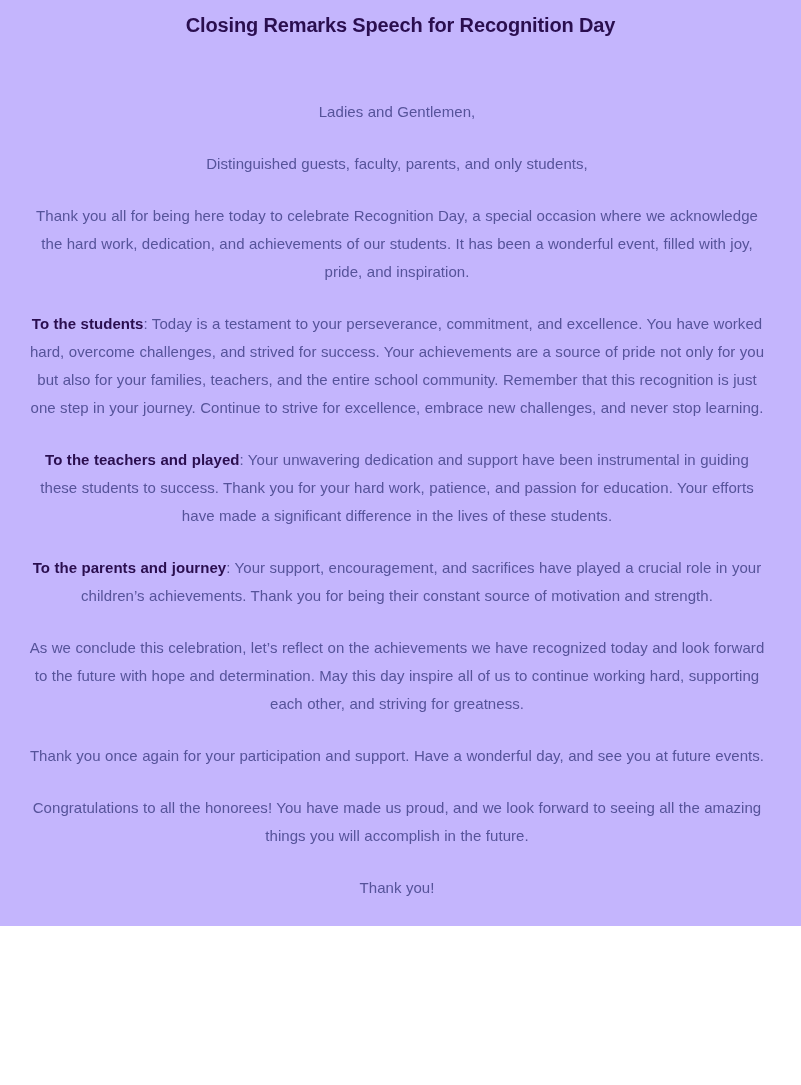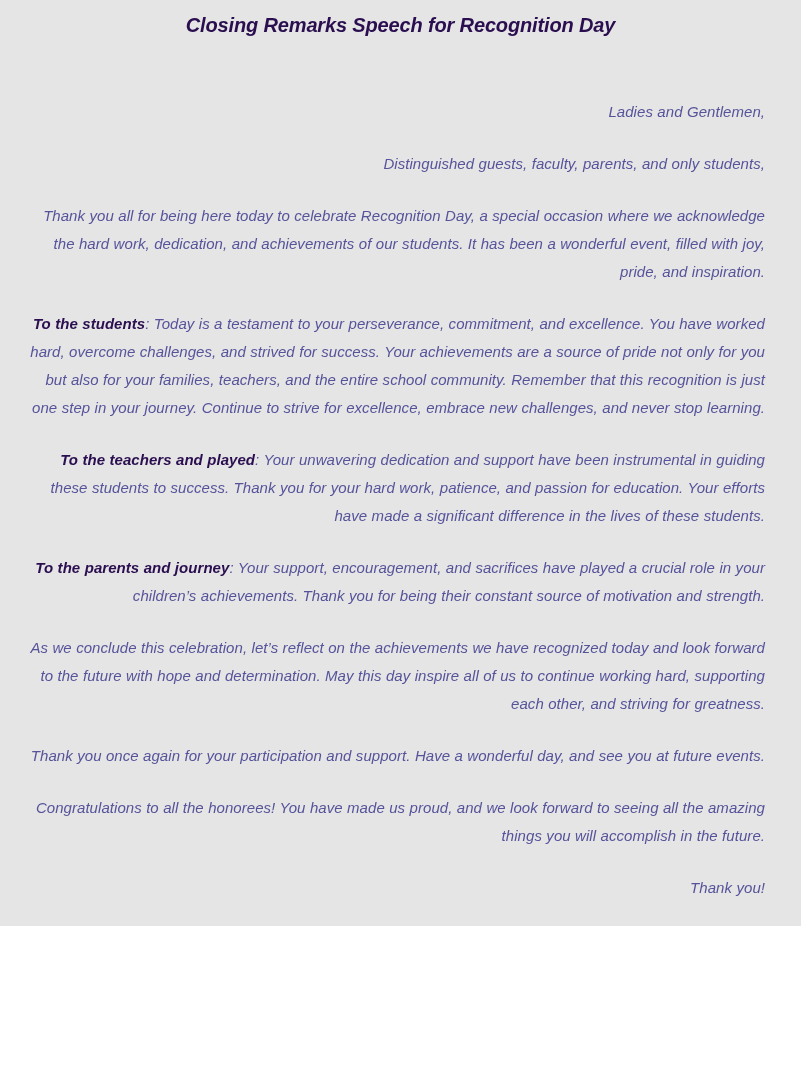--- a/index.html
+++ b/index.html
@@ -11,23 +11,22 @@
   body {
     width: 801px;
     min-height: 1085px;
     font-family: "Liberation Sans", "DejaVu Sans", sans-serif;
     -webkit-font-smoothing: antialiased;
   }
   .page {
     width: 801px;
     box-sizing: border-box;
     padding: 0;
-    background: #e5e5e5;
+    background: #c4b5fd;
     position: relative;
-    font-style: italic;
   }
   .doc-title {
     margin: 0;
     padding: 12px 40px 0 40px;
     text-align: center;
     font-size: 20px;
     line-height: 26px;
     font-weight: bold;
     letter-spacing: -0.15px;
     color: #2a0e4f;
@@ -35,21 +34,21 @@
   .body-content {
     padding: 60px 36px 24px 29px;
     box-sizing: border-box;
   }
   .para {
     margin: 0 0 24px 0;
     font-size: 15px;
     line-height: 28px;
     color: #56539a;
     letter-spacing: 0.05px;
-    text-align: right;
+    text-align: center;
     word-spacing: 0.2px;
   }
   .para:last-child {
     margin-bottom: 0;
   }
   .para b,
   .lead {
     font-weight: bold;
     color: #2a0e4f;
   }

